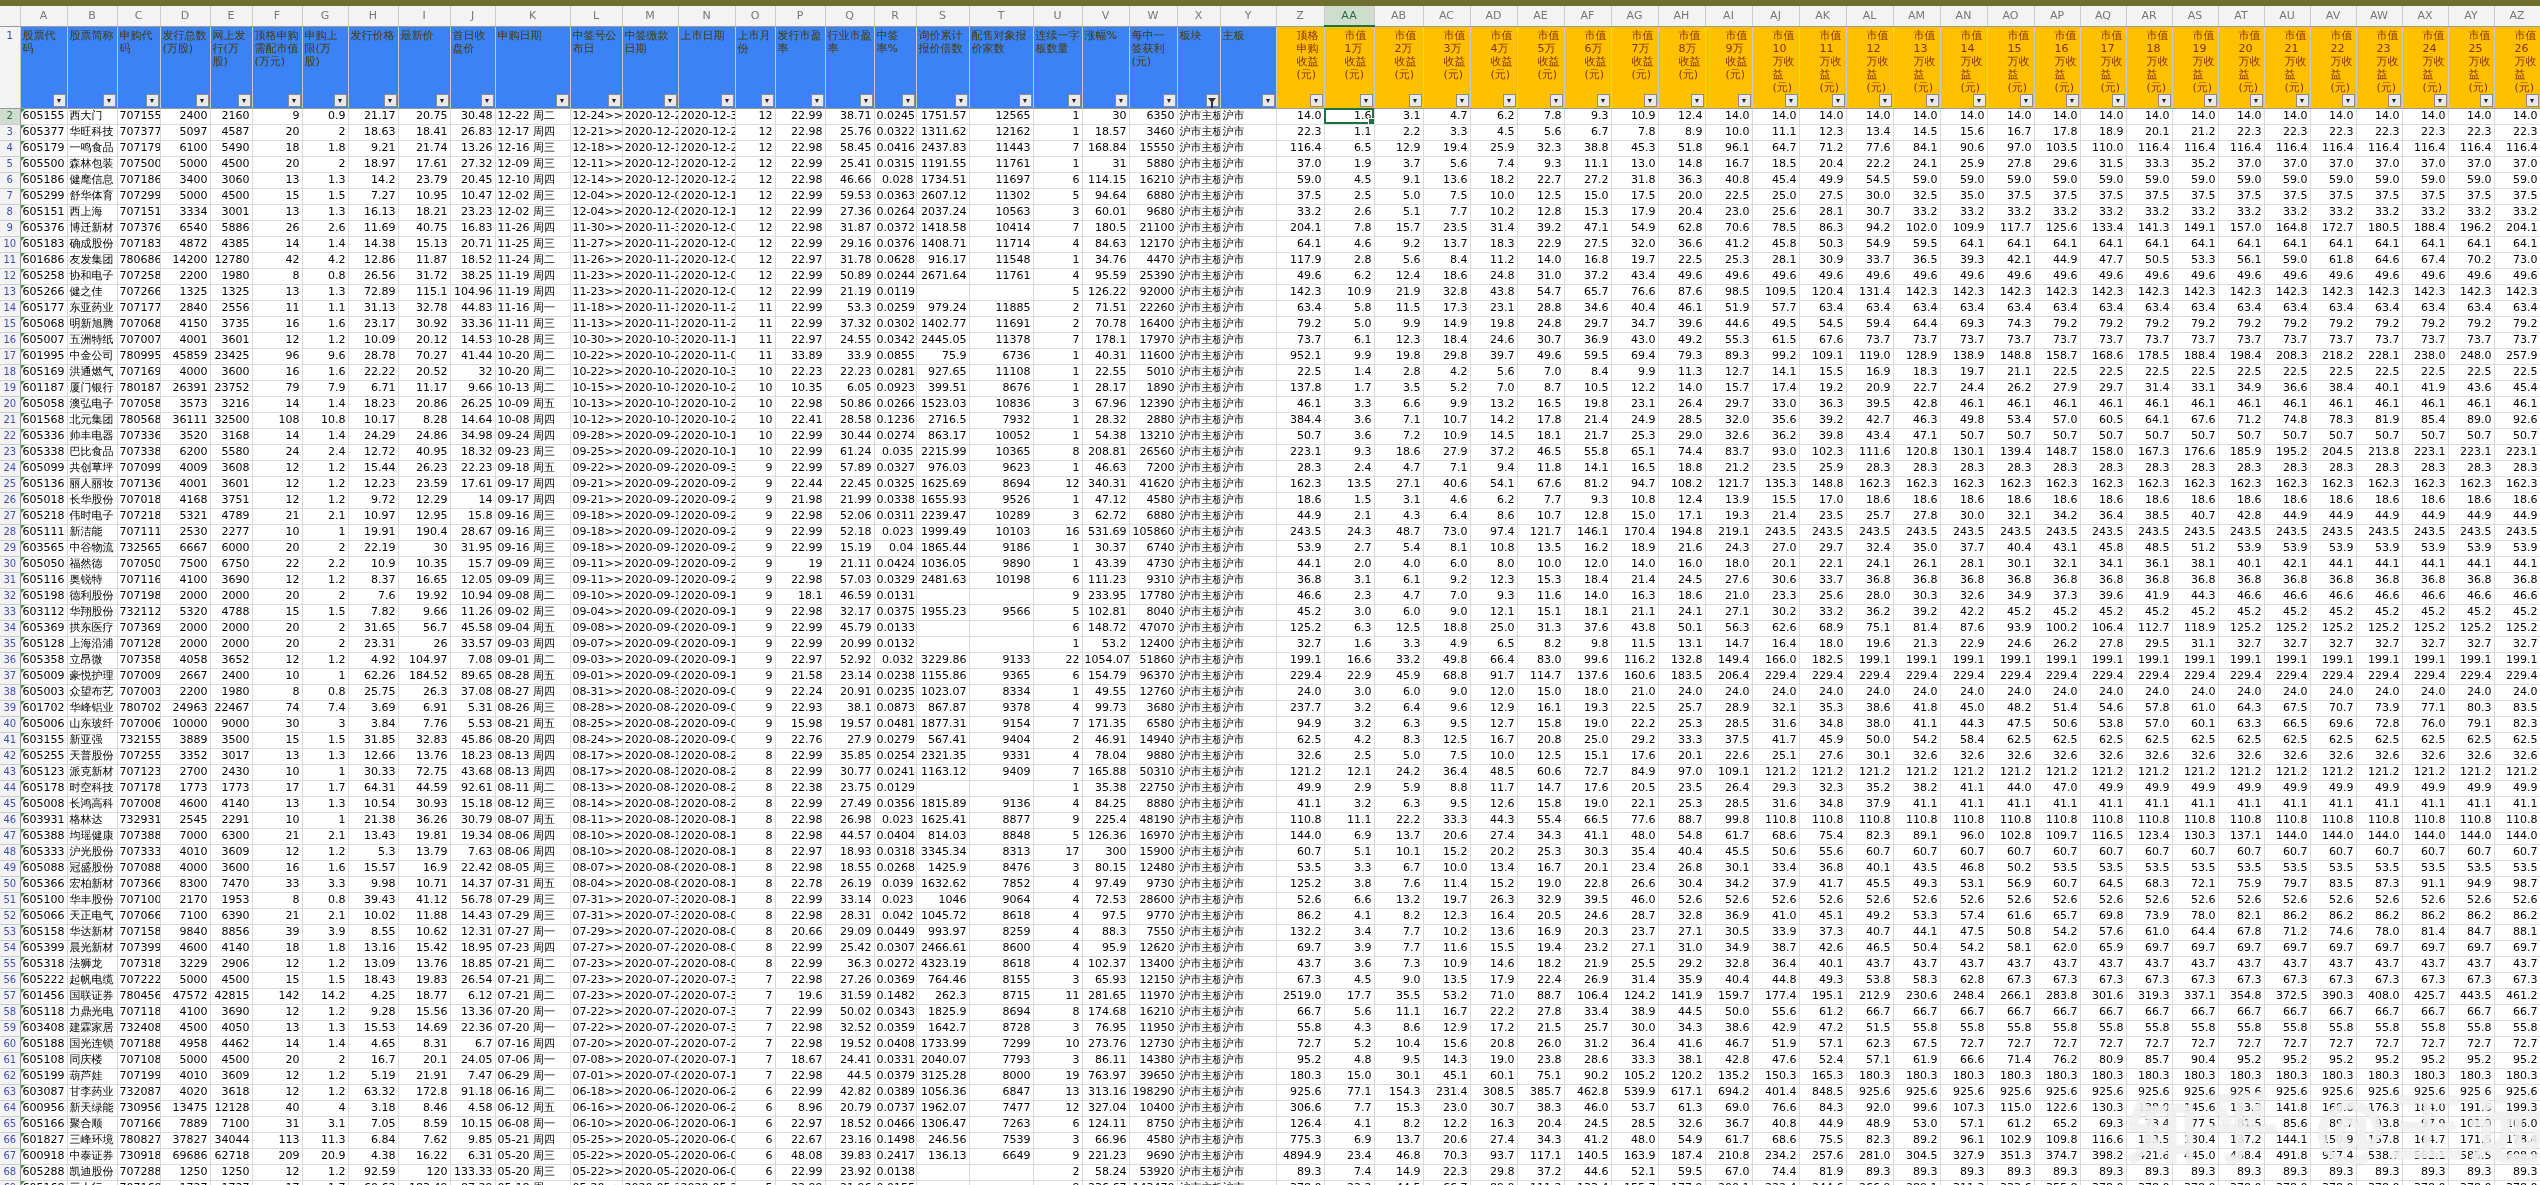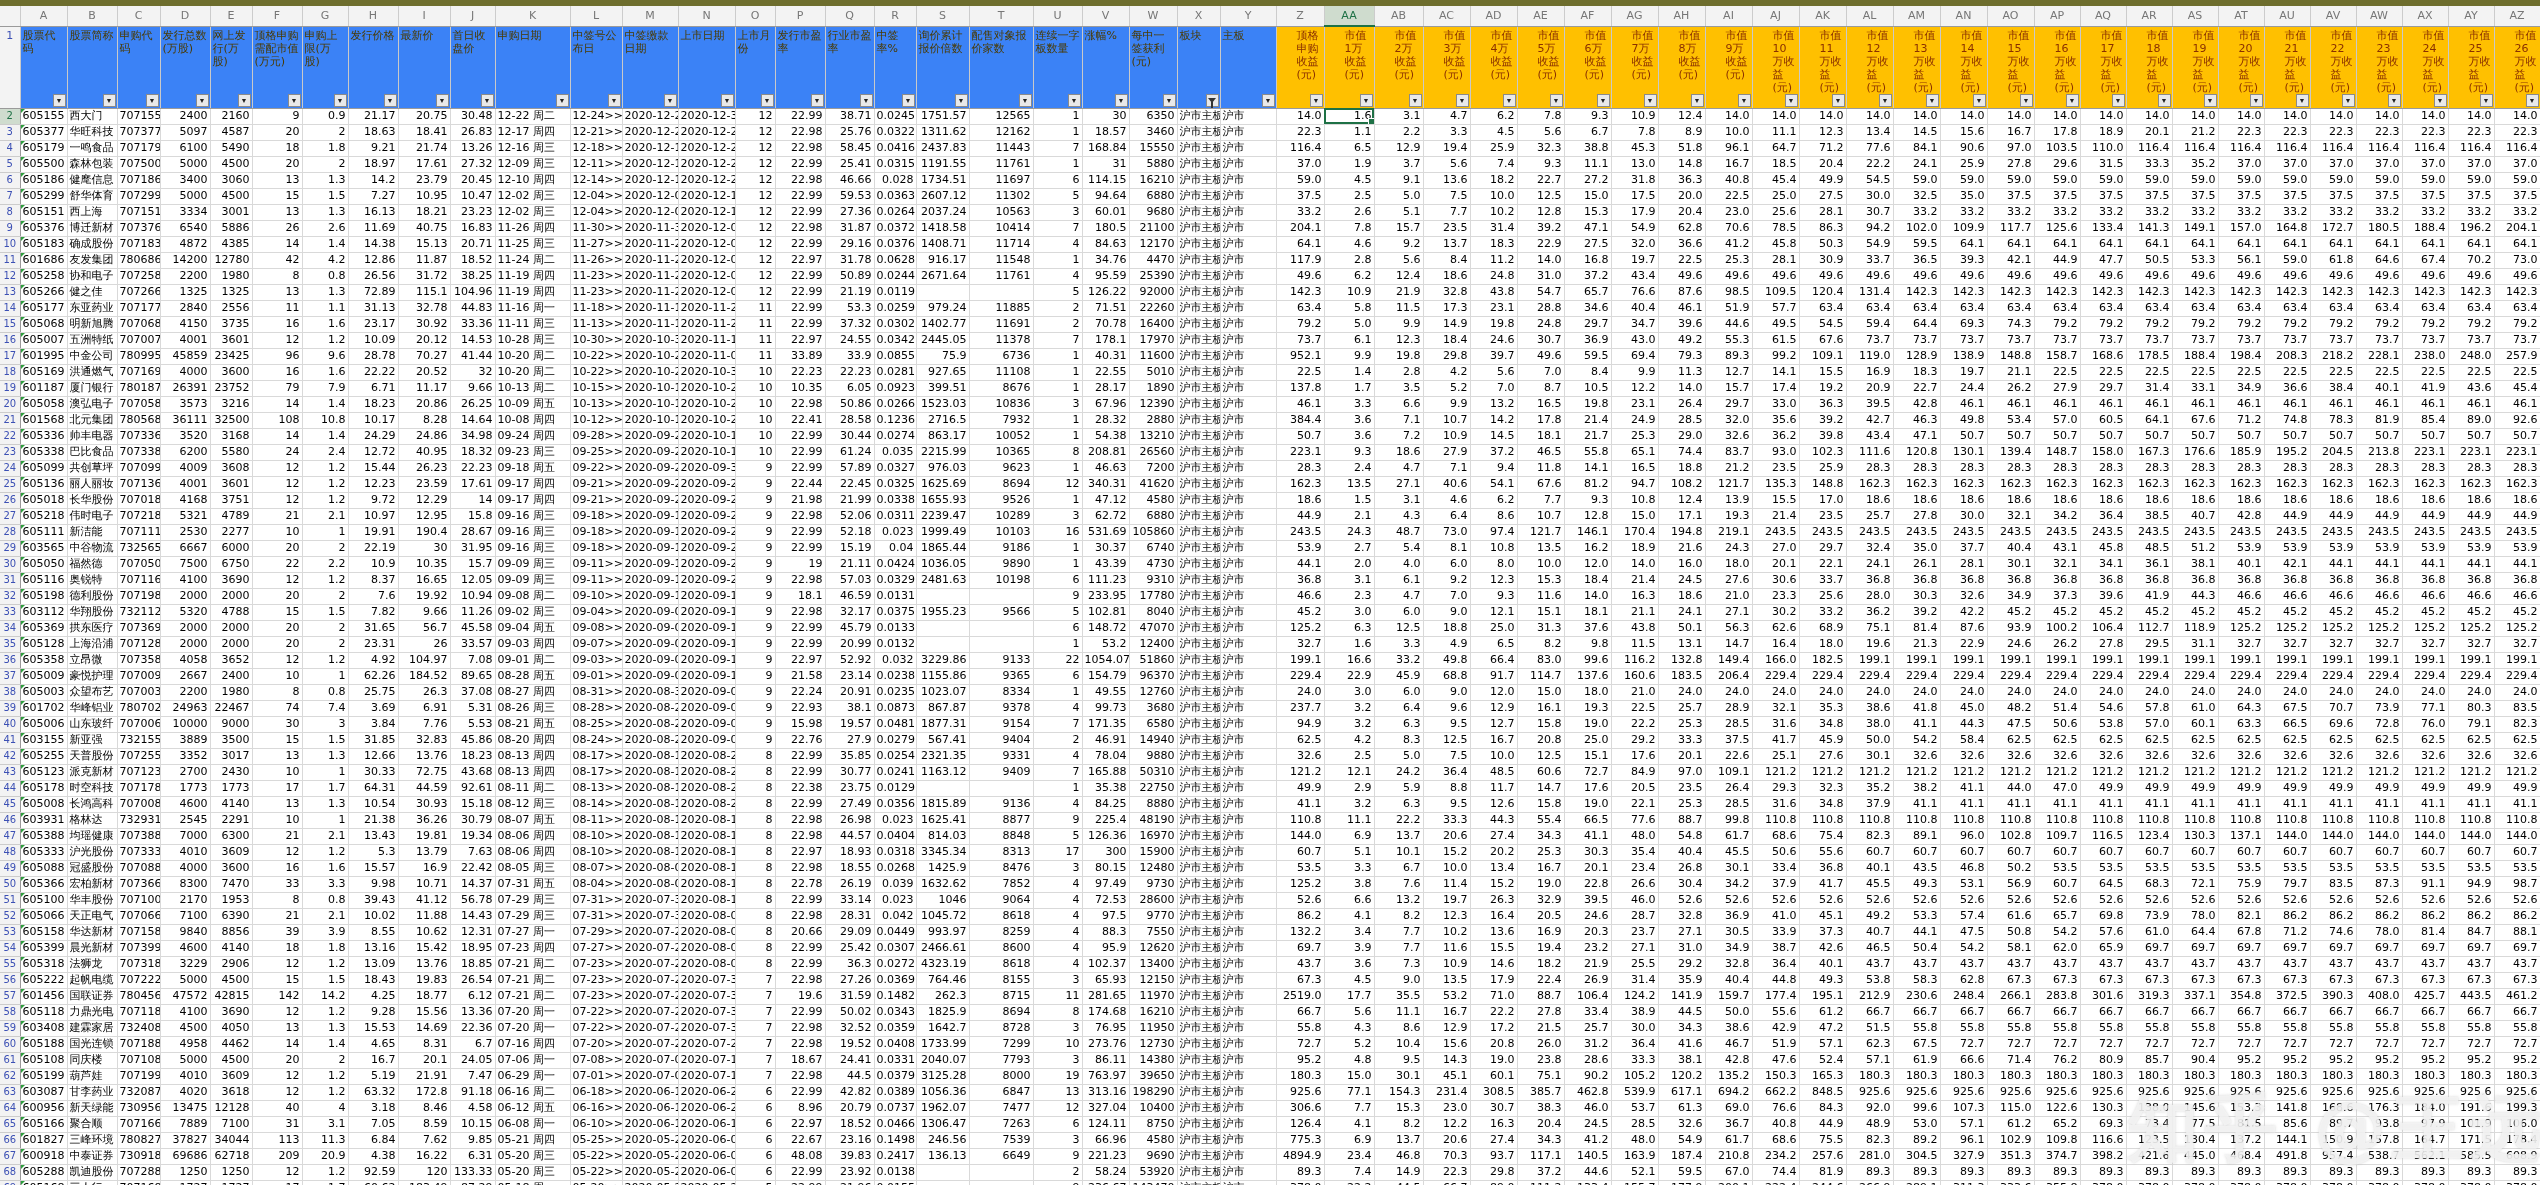--- a/index.html
+++ b/index.html
@@ -3597,21 +3597,21 @@
           <td class="num">925.6</td>
           <td class="num">77.1</td>
           <td class="num">154.3</td>
           <td class="num">231.4</td>
           <td class="num">308.5</td>
           <td class="num">385.7</td>
           <td class="num">462.8</td>
           <td class="num">539.9</td>
           <td class="num">617.1</td>
           <td class="num">694.2</td>
-          <td class="num">662.2</td>
+          <td class="num">401.4</td>
           <td class="num">848.5</td>
           <td class="num">925.6</td>
           <td class="num">925.6</td>
           <td class="num">925.6</td>
           <td class="num">925.6</td>
           <td class="num">925.6</td>
           <td class="num">925.6</td>
           <td class="num">925.6</td>
           <td class="num">925.6</td>
           <td class="num">925.6</td>

